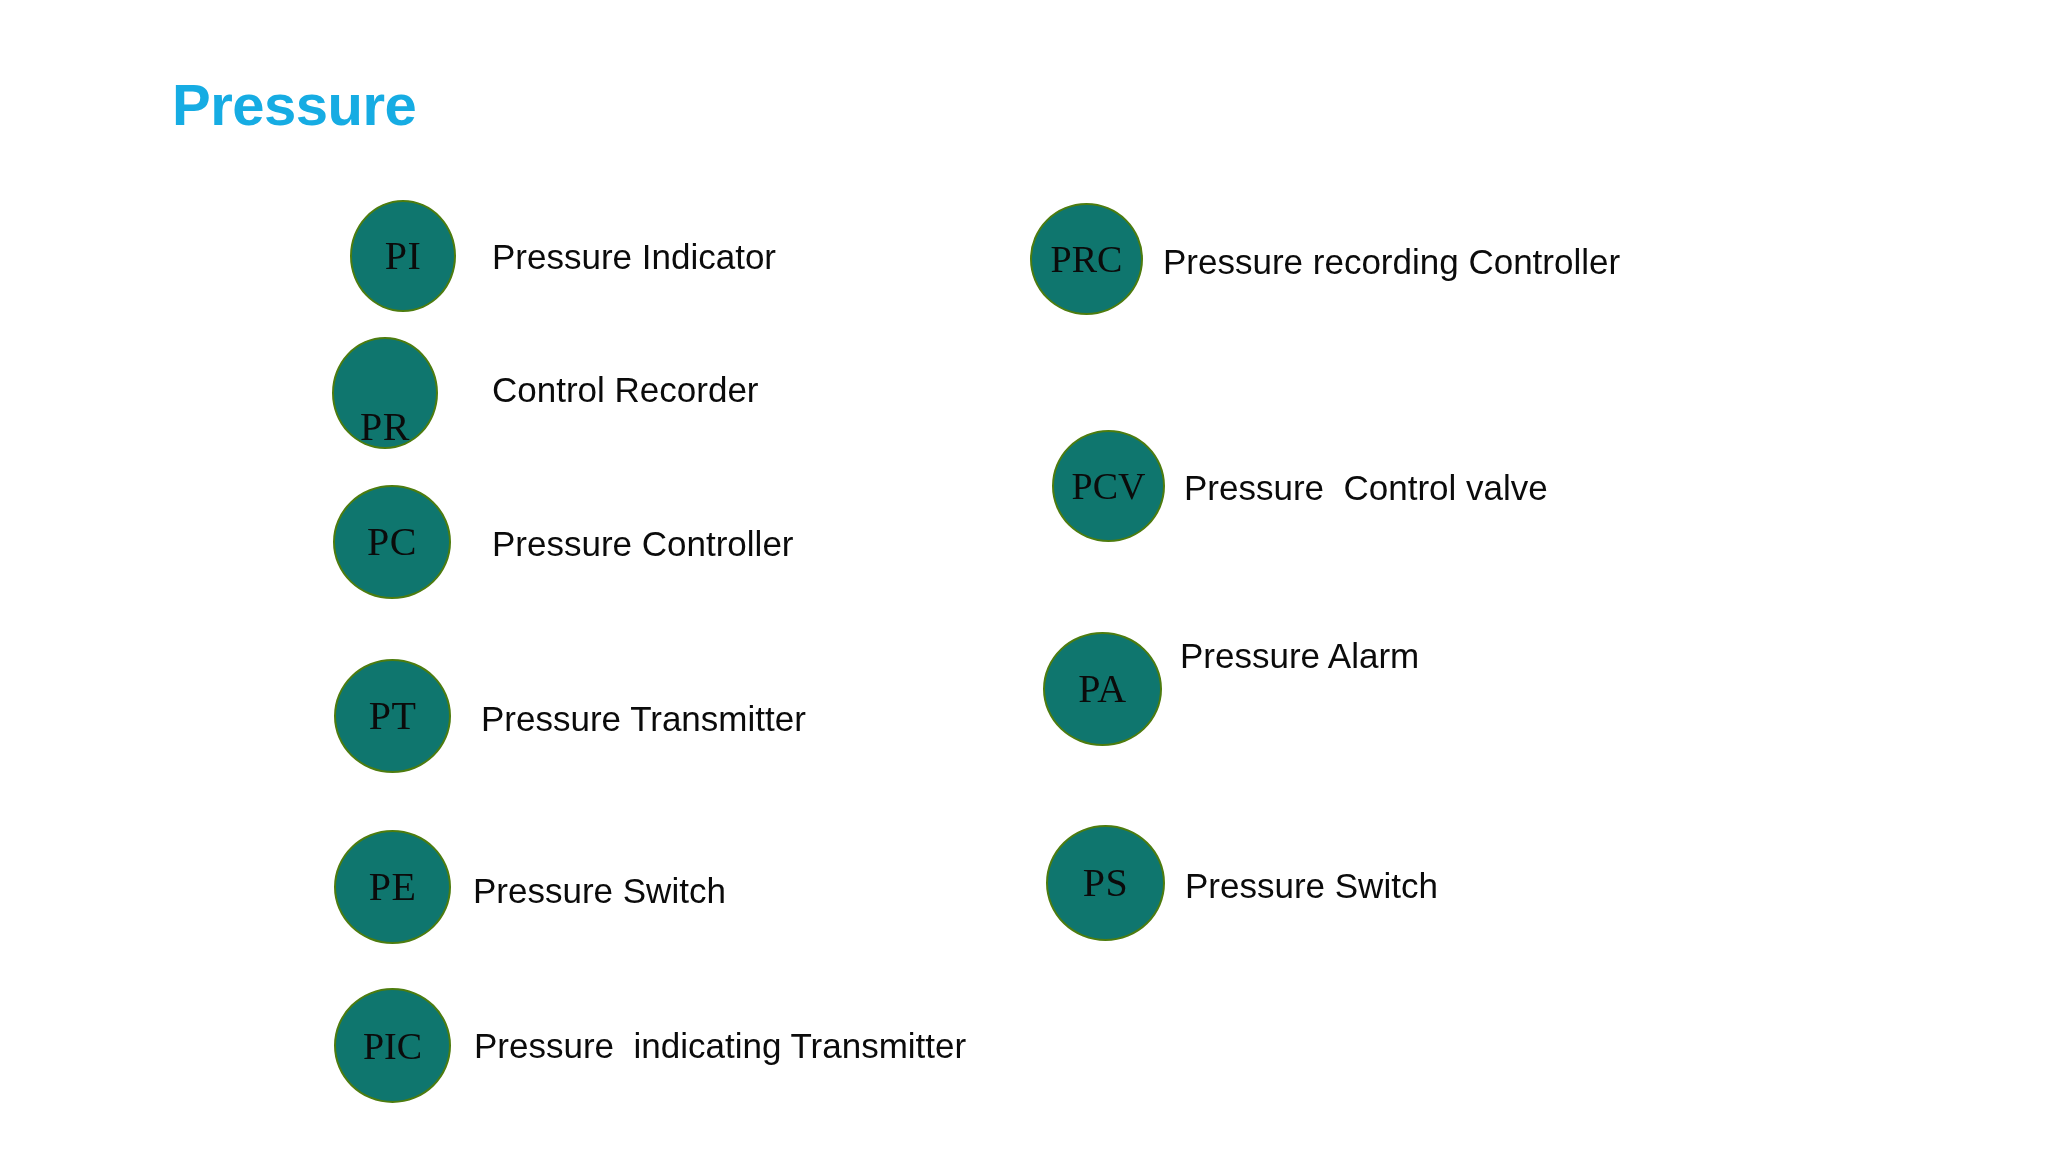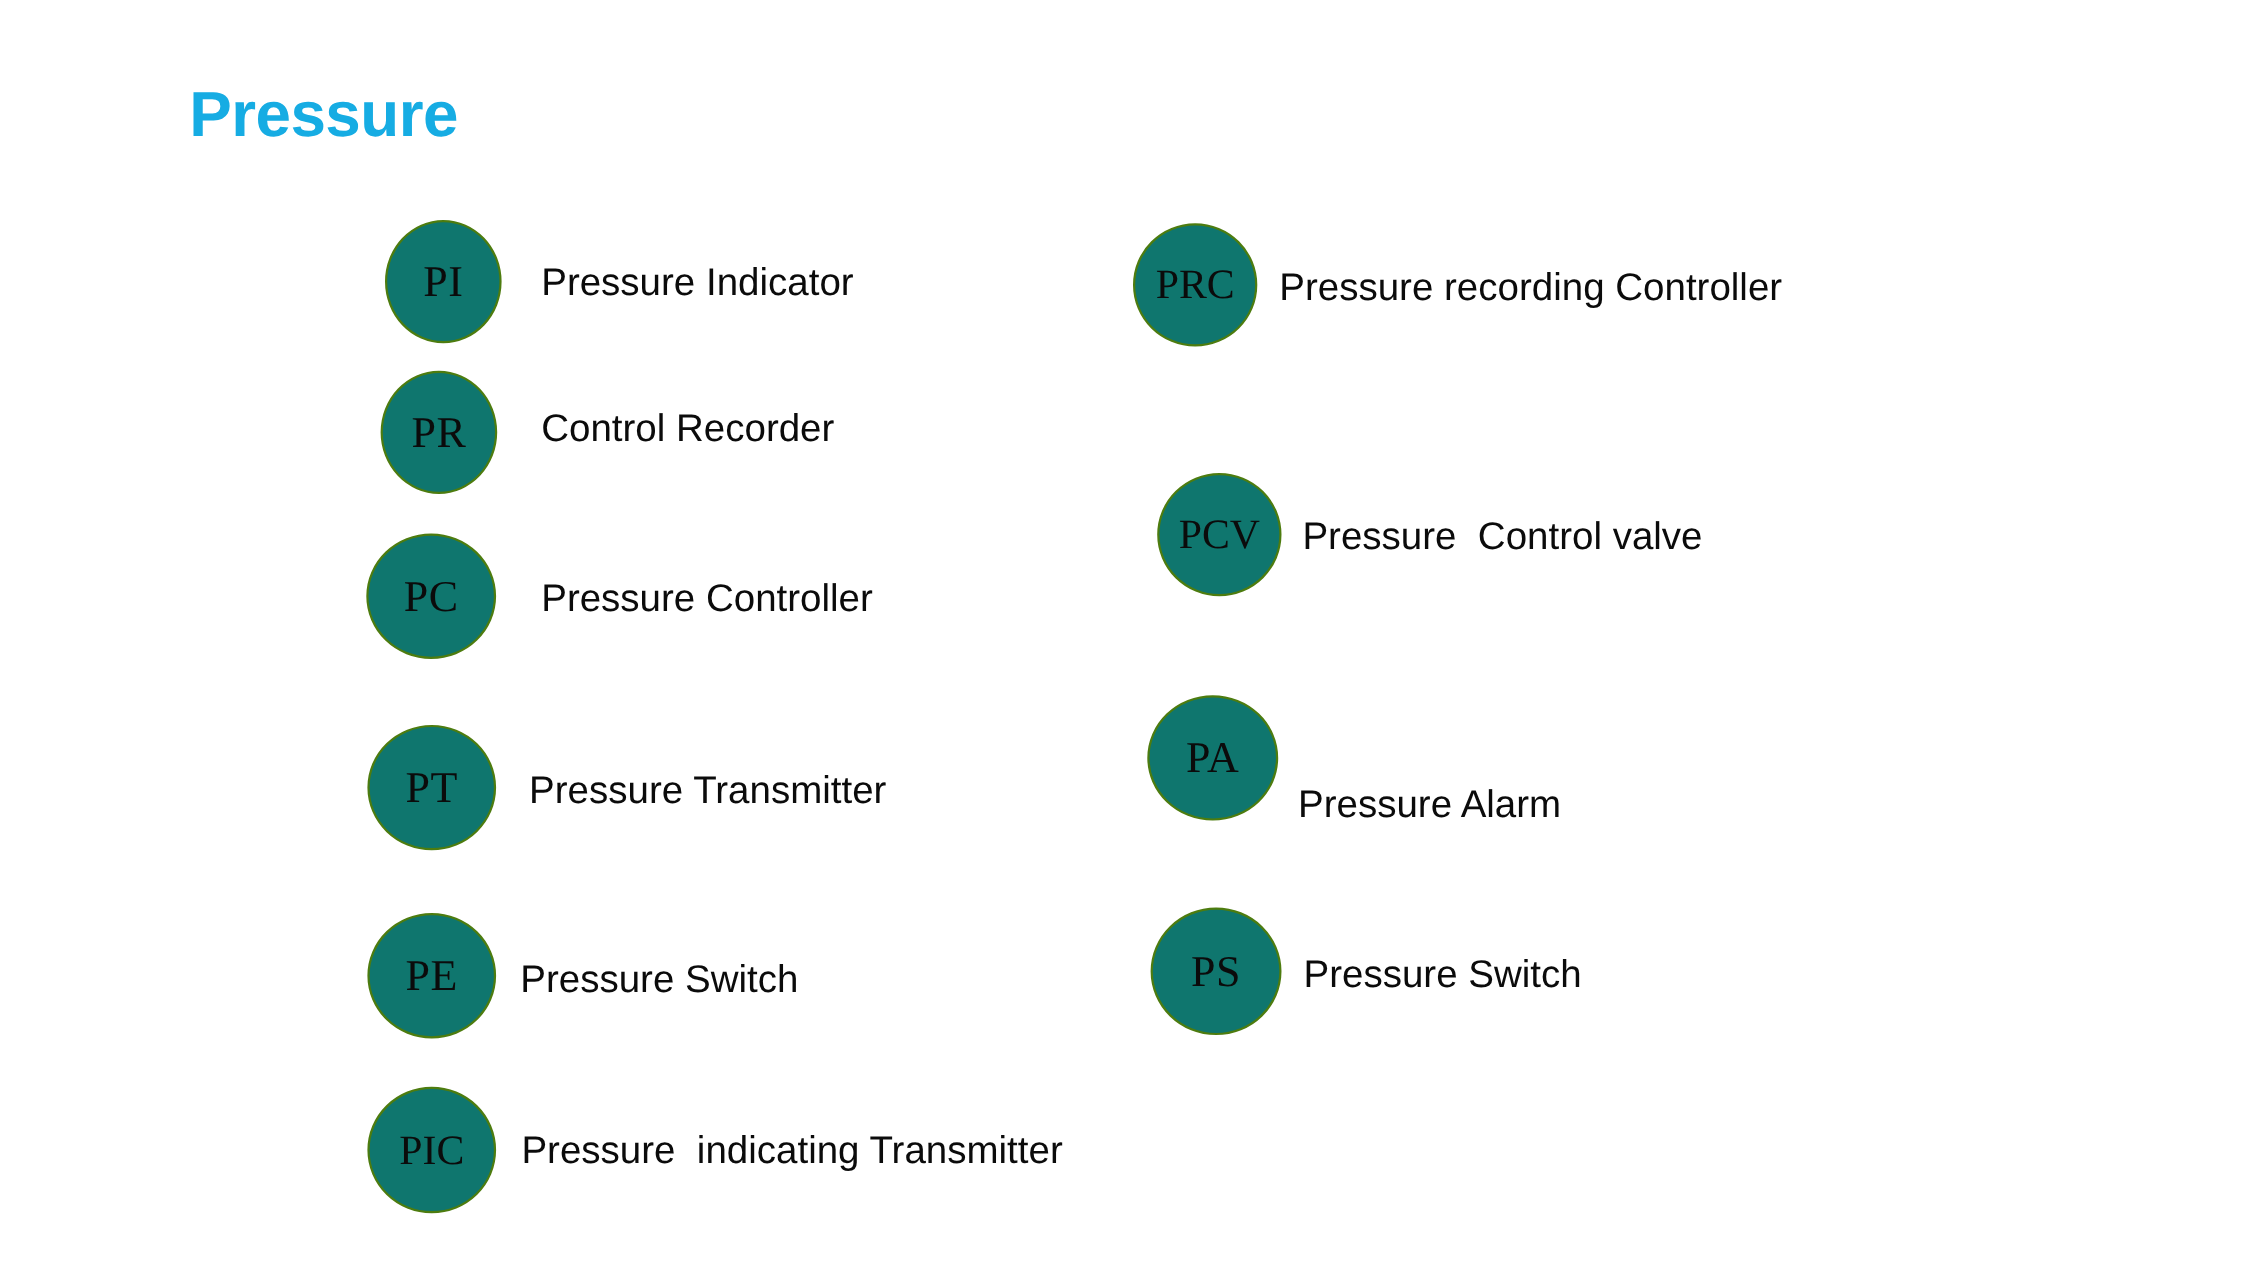--- a/index.html
+++ b/index.html
@@ -84,21 +84,21 @@
   <div id="slide-title" style="color: rgb(22, 172, 227); margin-top: 28px;">Pressure</div>
 
   <div class="legend-row" style="left:0; top:0;">
     <div class="symbol-bubble" style="left:350px; top:200px; width:106px; height:112px;">
       <span class="symbol-tag t2">PI</span>
     </div>
     <div class="legend-label" style="left:492px; top:237px;">Pressure Indicator</div>
   </div>
 
   <div class="legend-row" style="left:0; top:0;">
-    <div class="symbol-bubble" style="left:346px; top:337px; width:106px; height:112px;">
+    <div class="symbol-bubble" style="left:332px; top:337px; width:106px; height:112px;align-items:flex-end;">
       <span class="symbol-tag t2">PR</span>
     </div>
     <div class="legend-label" style="left:492px; top:370px;">Control Recorder</div>
   </div>
 
   <div class="legend-row" style="left:0; top:0;">
     <div class="symbol-bubble" style="left:333px; top:485px; width:118px; height:114px;">
       <span class="symbol-tag t2">PC</span>
     </div>
     <div class="legend-label" style="left:492px; top:524px;">Pressure Controller</div>
@@ -136,21 +136,21 @@
     <div class="symbol-bubble" style="left:1052px; top:430px; width:113px; height:112px;">
       <span class="symbol-tag t3">PCV</span>
     </div>
     <div class="legend-label" style="left:1184px; top:468px;">Pressure  Control valve</div>
   </div>
 
   <div class="legend-row" style="left:0; top:0;">
     <div class="symbol-bubble" style="left:1043px; top:632px; width:119px; height:114px;">
       <span class="symbol-tag t2">PA</span>
     </div>
-    <div class="legend-label" style="left:1180px; top:712px;">Pressure Alarm</div>
+    <div class="legend-label" style="left:1180px; top:636px;">Pressure Alarm</div>
   </div>
 
   <div class="legend-row" style="left:0; top:0;">
     <div class="symbol-bubble" style="left:1046px; top:825px; width:119px; height:116px;">
       <span class="symbol-tag t2">PS</span>
     </div>
     <div class="legend-label" style="left:1185px; top:866px;">Pressure Switch</div>
   </div>
 
 </div>

